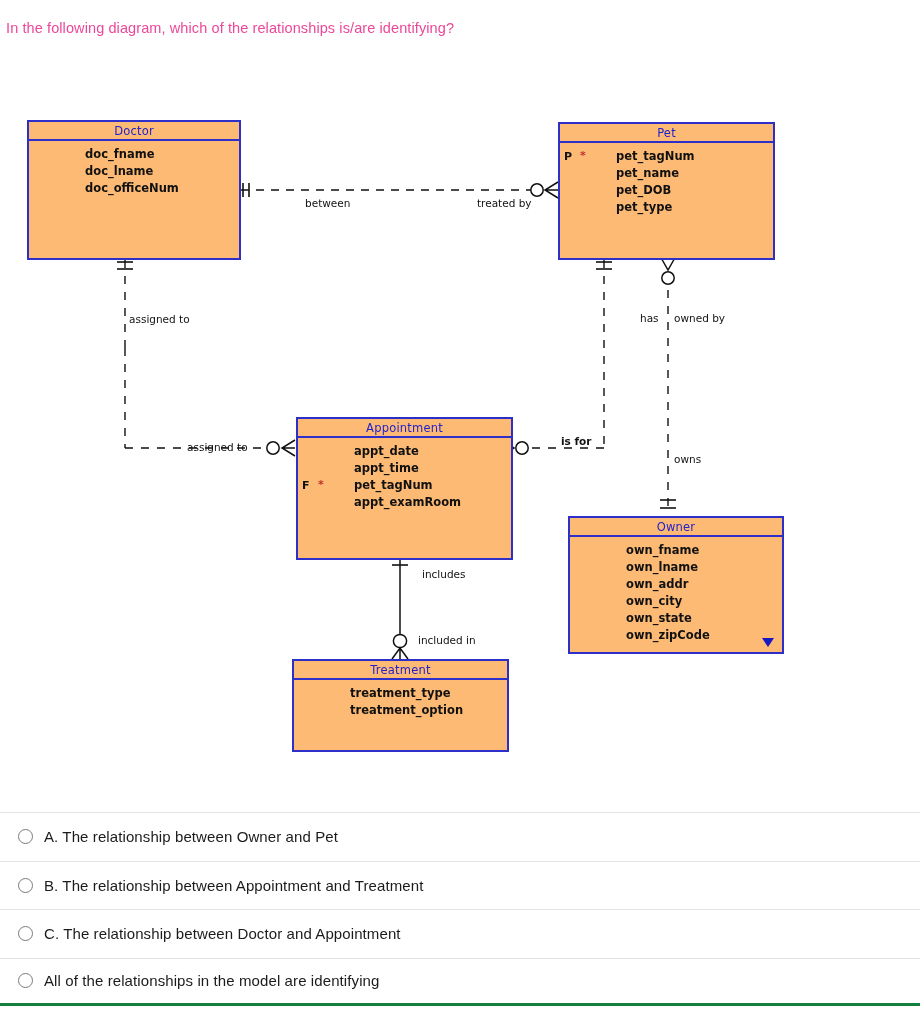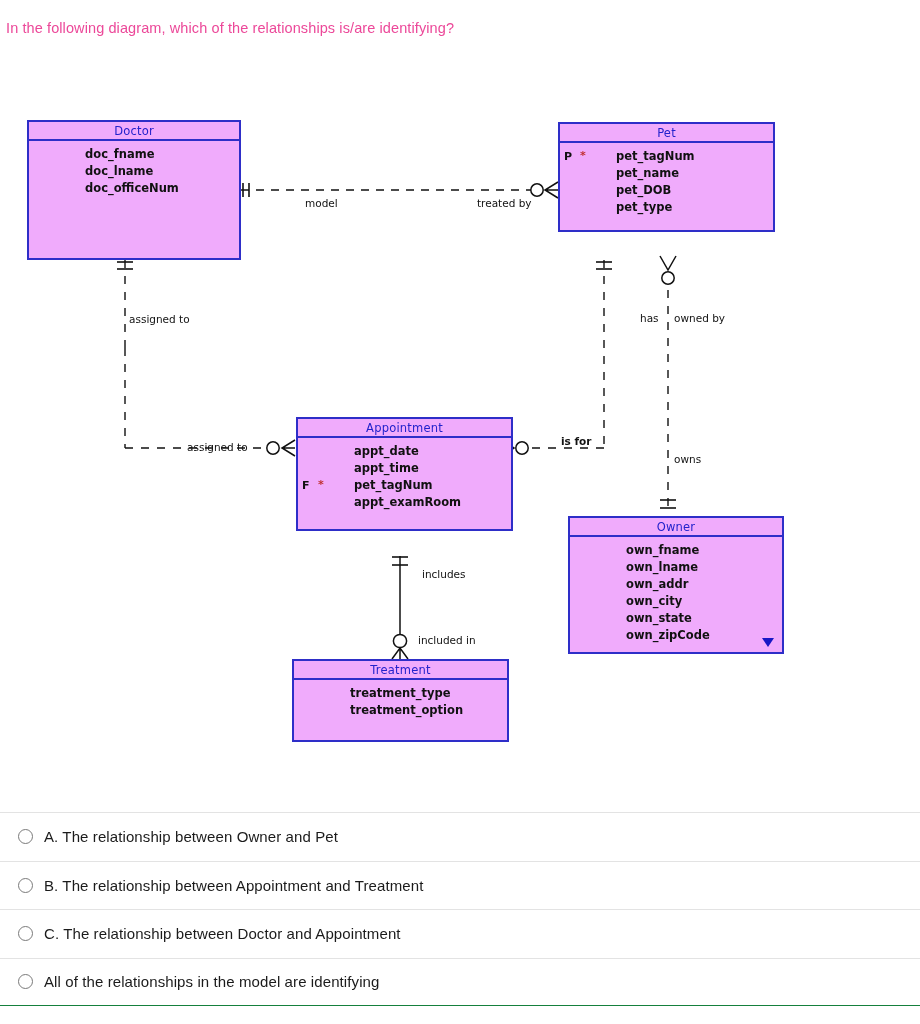--- a/index.html
+++ b/index.html
@@ -39,21 +39,21 @@
     position: absolute;
     left: 0;
     top: 0;
     width: 920px;
     height: 700px;
   }
 
   
   .entity {
     position: absolute;
-    background: #f0abfc;
+    background: #fdba74;
     border: 2px solid #2E2EC8;
     box-sizing: border-box;
     z-index: 5;
   }
   .entity-header {
     height: 19px;
     line-height: 19px;
     border-bottom: 2px solid #2E2EC8;
     text-align: center;
     font-size: 11.5px;
@@ -123,21 +123,21 @@
   .answer-row {
     position: relative;
     height: 48.5px;
     border-top: 1px solid #e3e3e3;
     display: flex;
     align-items: center;
     padding-left: 18px;
     box-sizing: border-box;
   }
   .answer-row:last-child {
-    border-bottom: 1px solid #15803d;
+    border-bottom: 3px solid #15803d;
   }
   .radio {
     width: 13px;
     height: 13px;
     border: 1.3px solid #7a7a7a;
     border-radius: 50%;
     background: #fff;
     flex: 0 0 auto;
     margin-right: 11px;
   }
@@ -216,21 +216,21 @@
         <span>doc_lname</span>
       </div>
       <div class="attr-row">
         <span class="attr-key"></span>
         <span class="attr-star"></span>
         <span>doc_officeNum</span>
       </div>
     </div>
   </div>
 
-  <div class="entity" style="left:558px; top:26px; width:217px; height:110px;">
+  <div class="entity" style="left:558px; top:26px; width:217px; height:138px;">
     <div class="entity-header">Pet</div>
     <div class="entity-body">
       <div class="attr-row">
         <span class="attr-key">P</span>
         <span class="attr-star">*</span>
         <span>pet_tagNum</span>
       </div>
       <div class="attr-row">
         <span class="attr-key"></span>
         <span class="attr-star"></span>
@@ -242,21 +242,21 @@
         <span>pet_DOB</span>
       </div>
       <div class="attr-row">
         <span class="attr-key"></span>
         <span class="attr-star"></span>
         <span>pet_type</span>
       </div>
     </div>
   </div>
 
-  <div class="entity" style="left:296px; top:321px; width:217px; height:114px;">
+  <div class="entity" style="left:296px; top:321px; width:217px; height:143px;">
     <div class="entity-header">Appointment</div>
     <div class="entity-body">
       <div class="attr-row">
         <span class="attr-key"></span>
         <span class="attr-star"></span>
         <span>appt_date</span>
       </div>
       <div class="attr-row">
         <span class="attr-key"></span>
         <span class="attr-star"></span>
@@ -305,37 +305,37 @@
       </div>
       <div class="attr-row">
         <span class="attr-key"></span>
         <span class="attr-star"></span>
         <span>own_zipCode</span>
       </div>
     </div>
     <div class="scroll-caret"></div>
   </div>
 
-  <div class="entity" style="left:292px; top:563px; width:217px; height:83px;">
+  <div class="entity" style="left:292px; top:563px; width:217px; height:93px;">
     <div class="entity-header">Treatment</div>
     <div class="entity-body">
       <div class="attr-row">
         <span class="attr-key"></span>
         <span class="attr-star"></span>
         <span>treatment_type</span>
       </div>
       <div class="attr-row">
         <span class="attr-key"></span>
         <span class="attr-star"></span>
         <span>treatment_option</span>
       </div>
     </div>
   </div>
 
-  <div class="rel-label" style="left:305px; top:101px;">model</div>
+  <div class="rel-label" style="left:305px; top:101px;">between</div>
 
   <div class="rel-label" style="left:477px; top:101px;">treated by</div>
 
   <div class="rel-label" style="left:129px; top:217px;">assigned to</div>
 
   <div class="rel-label" style="left:187px; top:345px;">assigned to</div>
 
   <div class="rel-label" style="left:640px; top:216px;">has</div>
 
   <div class="rel-label" style="left:561px; top:339px;font-weight:bold;">is for</div>

